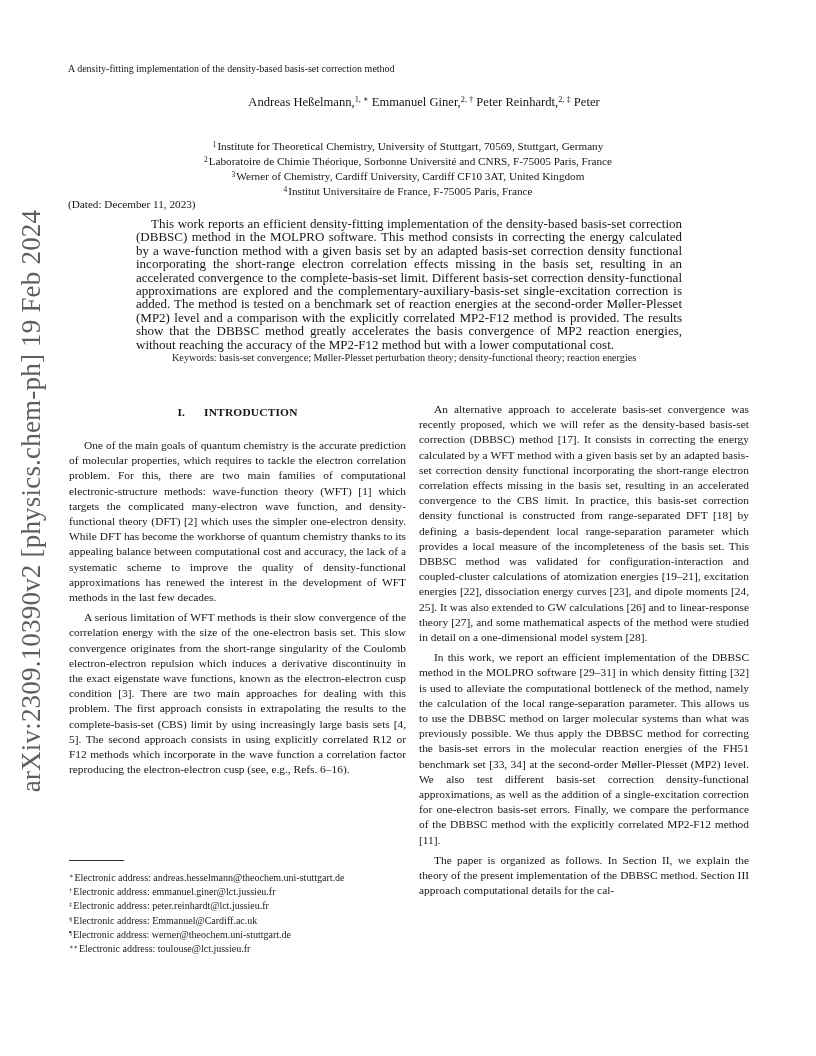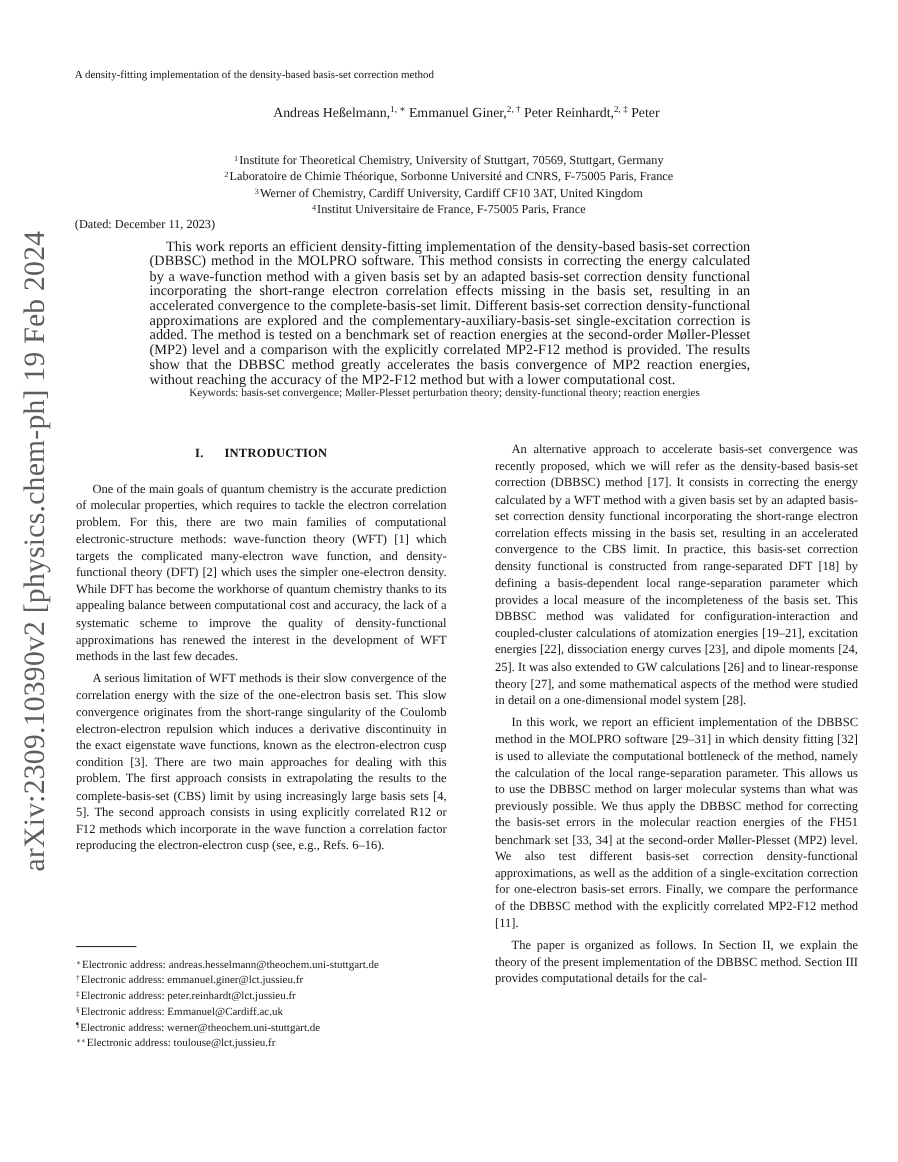--- a/index.html
+++ b/index.html
@@ -30,21 +30,21 @@
   }
   .abstract{
     position:absolute;left:136px;top:217px;width:546px;
     text-align:justify;font-size:13px;line-height:13.4px;text-indent:15px;
   }
   .keywords{
     position:absolute;left:136px;top:352px;width:546px;font-size:10.2px;color:#1c1c1c;margin-left:36px;
   }
   .col{position:absolute;top:402px;}
   .col-left{left:69px;width:337px;}
-  .col-right{left:419px;width:330px;margin-left:31px;}
+  .col-right{left:419px;width:330px;}
   .sec-heading{
     text-align:center;font-weight:bold;font-size:11.4px;margin:4px 0 20px 0;letter-spacing:0.2px;
   }
   .sec-heading .sec-title{margin-left:19px;}
   .para{
     text-align:justify;font-size:11.4px;line-height:15.2px;text-indent:15px;margin:0 0 5px 0;
   }
   sup{
     font-size:0.66em;vertical-align:baseline;position:relative;top:-0.45em;line-height:0;
   }
@@ -85,21 +85,21 @@
   <div id="left-paras">
       <p class="para">One of the main goals of quantum chemistry is the accurate prediction of molecular properties, which requires to tackle the electron correlation problem. For this, there are two main families of computational electronic-structure methods: wave-function theory (WFT) [1] which targets the complicated many-electron wave function, and density-functional theory (DFT) [2] which uses the simpler one-electron density. While DFT has become the workhorse of quantum chemistry thanks to its appealing balance between computational cost and accuracy, the lack of a systematic scheme to improve the quality of density-functional approximations has renewed the interest in the development of WFT methods in the last few decades.</p>
       <p class="para">A serious limitation of WFT methods is their slow convergence of the correlation energy with the size of the one-electron basis set. This slow convergence originates from the short-range singularity of the Coulomb electron-electron repulsion which induces a derivative discontinuity in the exact eigenstate wave functions, known as the electron-electron cusp condition [3]. There are two main approaches for dealing with this problem. The first approach consists in extrapolating the results to the complete-basis-set (CBS) limit by using increasingly large basis sets [4, 5]. The second approach consists in using explicitly correlated R12 or F12 methods which incorporate in the wave function a correlation factor reproducing the electron-electron cusp (see, e.g., Refs. 6–16).</p>
     </div>
 </div>
 
 <div class="col col-right">
   <div id="right-paras">
       <p class="para">An alternative approach to accelerate basis-set convergence was recently proposed, which we will refer as the density-based basis-set correction (DBBSC) method [17]. It consists in correcting the energy calculated by a WFT method with a given basis set by an adapted basis-set correction density functional incorporating the short-range electron correlation effects missing in the basis set, resulting in an accelerated convergence to the CBS limit. In practice, this basis-set correction density functional is constructed from range-separated DFT [18] by defining a basis-dependent local range-separation parameter which provides a local measure of the incompleteness of the basis set. This DBBSC method was validated for configuration-interaction and coupled-cluster calculations of atomization energies [19–21], excitation energies [22], dissociation energy curves [23], and dipole moments [24, 25]. It was also extended to GW calculations [26] and to linear-response theory [27], and some mathematical aspects of the method were studied in detail on a one-dimensional model system [28].</p>
       <p class="para">In this work, we report an efficient implementation of the DBBSC method in the MOLPRO software [29–31] in which density fitting [32] is used to alleviate the computational bottleneck of the method, namely the calculation of the local range-separation parameter. This allows us to use the DBBSC method on larger molecular systems than what was previously possible. We thus apply the DBBSC method for correcting the basis-set errors in the molecular reaction energies of the FH51 benchmark set [33, 34] at the second-order Møller-Plesset (MP2) level. We also test different basis-set correction density-functional approximations, as well as the addition of a single-excitation correction for one-electron basis-set errors. Finally, we compare the performance of the DBBSC method with the explicitly correlated MP2-F12 method [11].</p>
-      <p class="para">The paper is organized as follows. In Section II, we explain the theory of the present implementation of the DBBSC method. Section III provides computational details for the cal-</p>
+      <p class="para">The paper is organized as follows. In Section II, we explain the theory of the present implementation of the DBBSC method. Section III approach computational details for the cal-</p>
     </div>
 </div>
 
 <div class="footnotes-block">
   <div class="footnote-rule"></div>
   <div id="footnotes">
       <div class="fn"><sup>∗</sup><span>Electronic address: andreas.hesselmann@theochem.uni-stuttgart.de</span></div>
       <div class="fn"><sup>†</sup><span>Electronic address: emmanuel.giner@lct.jussieu.fr</span></div>
       <div class="fn"><sup>‡</sup><span>Electronic address: peter.reinhardt@lct.jussieu.fr</span></div>
       <div class="fn"><sup>§</sup><span>Electronic address: Emmanuel@Cardiff.ac.uk</span></div>

